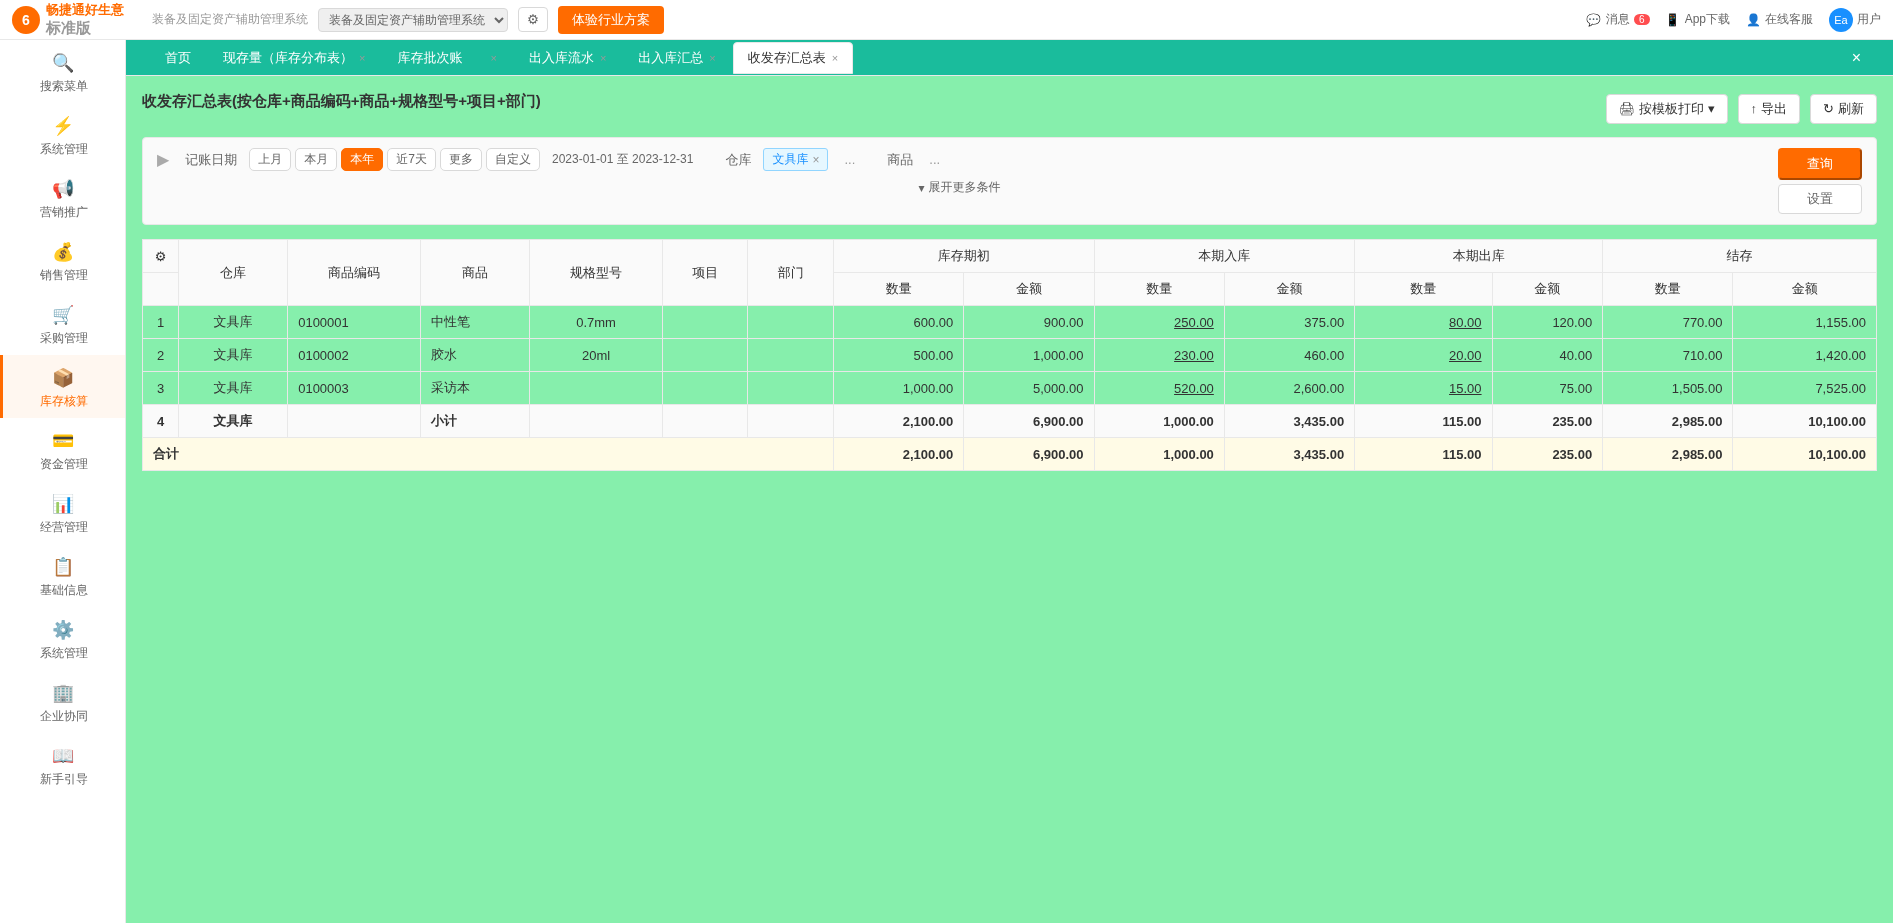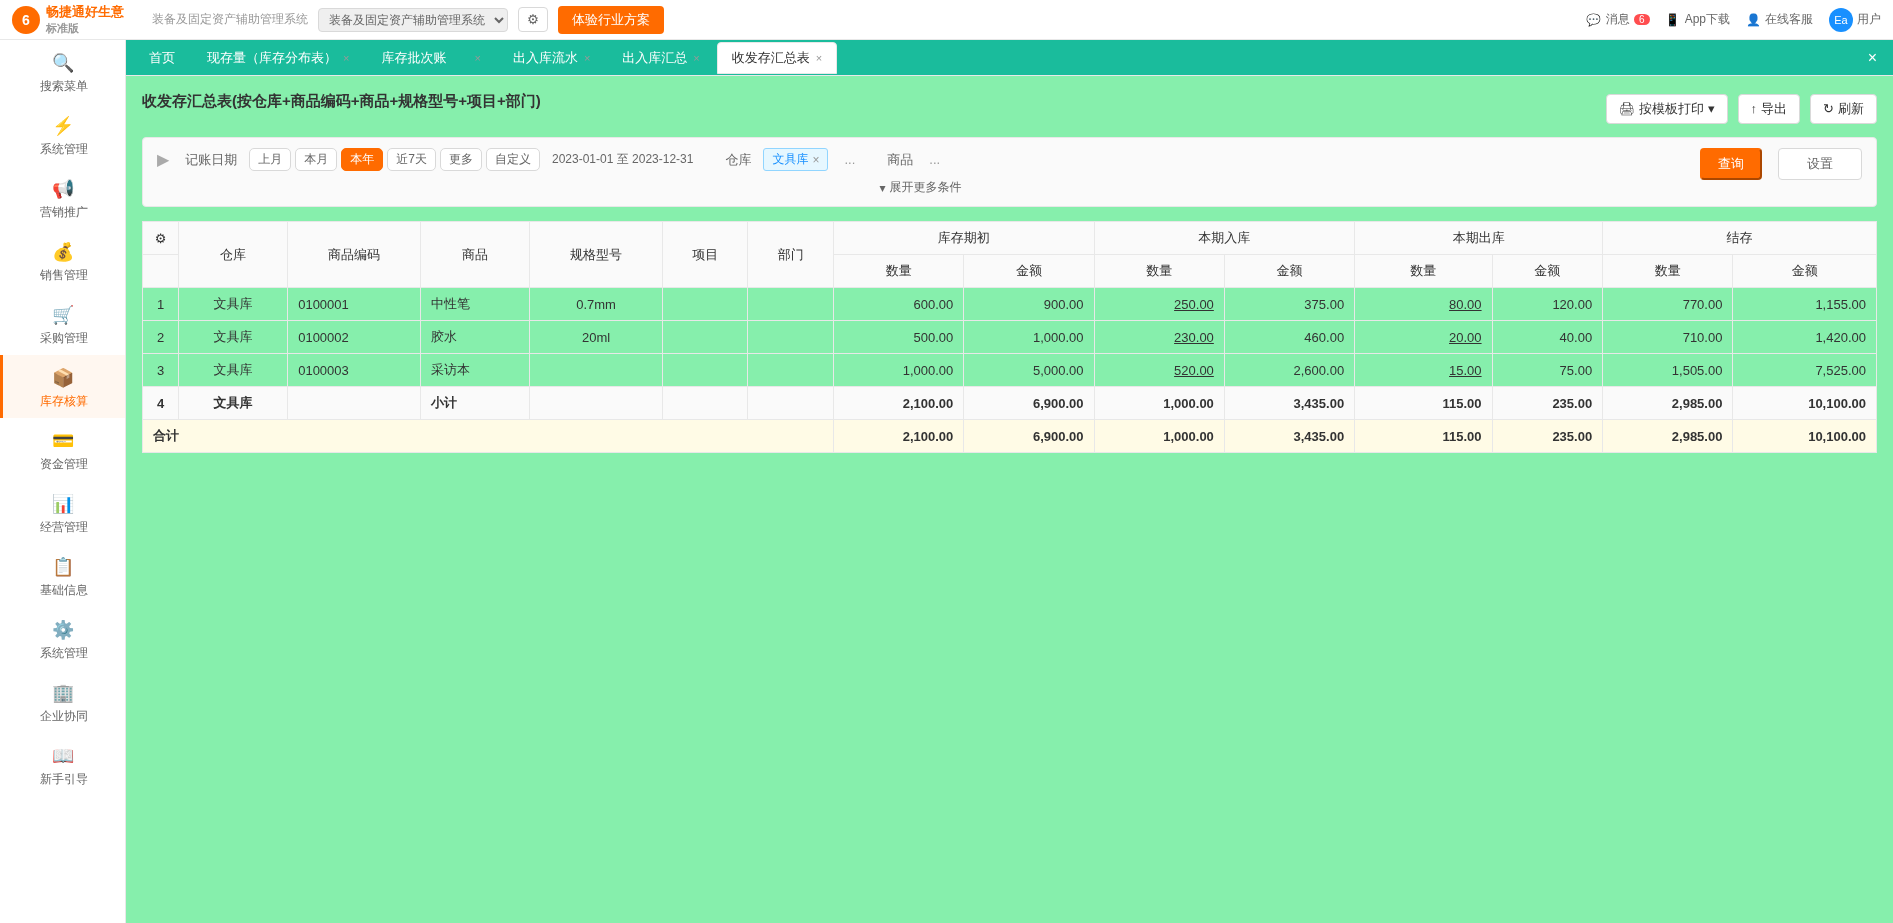--- a/index.html
+++ b/index.html
@@ -22,21 +22,21 @@
     
     .sidebar { width: 126px; background: #fff; border-right: 1px solid #e8e8e8; display: flex; flex-direction: column; }
     .sidebar-item { display: flex; flex-direction: column; align-items: center; padding: 12px 0 8px; cursor: pointer; color: #666; font-size: 12px; gap: 4px; border-left: 3px solid transparent; }
     .sidebar-item.active { color: #ff6b00; background: #fff7f0; border-left-color: #ff6b00; }
     .sidebar-icon { font-size: 18px; }
 
     
     .content-area { flex: 1; display: flex; flex-direction: column; overflow: hidden; }
 
     
-    .tab-bar { display: flex; align-items: center; background: #f5f5f5; border-bottom: 1px solid #e8e8e8; padding: 0 8px; height: 36px; }
+    .tab-bar { display: flex; align-items: center; background: #f5f5f5; border-bottom: 1px solid #e8e8e8; padding: 0 24px; height: 36px; }
     .tab { display: flex; align-items: center; gap: 6px; padding: 6px 14px; cursor: pointer; font-size: 13px; color: #666; border: 1px solid transparent; margin-right: 2px; border-radius: 4px 4px 0 0; white-space: nowrap; }
     .tab.active { background: #fff; color: #333; border-color: #e8e8e8; border-bottom-color: #fff; }
     .tab-close { font-size: 11px; color: #999; cursor: pointer; }
 
     
     .page-content { flex: 1; background: #86efac; padding: 16px; overflow: auto; }
     .page-title { font-size: 15px; font-weight: bold; color: #333; margin-bottom: 14px; }
 
     
     .filter-area { background: #fafafa; border: 1px solid #e8e8e8; border-radius: 4px; padding: 10px 14px; margin-bottom: 14px; }
@@ -67,21 +67,21 @@
 </head>
 <body>
 
 <div class="app-container">
   <div class="top-bar">
     <div class="top-bar-left">
       <div class="logo-area">
         <div class="logo-icon">6</div>
         <div>
           <div style="font-size:13px;color:#ff6b00;font-weight:bold;">畅捷通好生意</div>
-          <div style="font-size:11px;color:#999;">标准版</div>
+          <div style="font-size:15px;color:#999;">标准版</div>
         </div>
       </div>
       <div style="color:#999;font-size:12px;margin-left:4px;">装备及固定资产辅助管理系统</div>
       <select style="border:1px solid #d9d9d9;border-radius:4px;padding:3px 6px;font-size:12px;color:#666;">
         <option>装备及固定资产辅助管理系统</option>
       </select>
       <button class="gear-btn">⚙</button>
       <button class="btn-experience">体验行业方案</button>
     </div>
     <div class="top-bar-actions">
@@ -231,21 +231,21 @@
                 <span class="dots">...</span>
 
                 <span class="filter-label" style="margin-left:20px;">商品</span>
                 <span class="dots">...</span>
               </div>
               <div class="expand-row">
                 <span>▾</span>
                 <span>展开更多条件</span>
               </div>
             </div>
-            <div style="display:flex;flex-direction:row;gap:16px;margin-left:16px;">
+            <div style="display:flex;flex-direction:column;gap:4px;margin-left:16px;">
               <button class="btn-query">查询</button>
               <button class="btn-set">设置</button>
             </div>
           </div>
         </div>
 
         <div style="overflow:auto;">
           <table class="data-table">
             <thead>
               <tr class="header-group">

